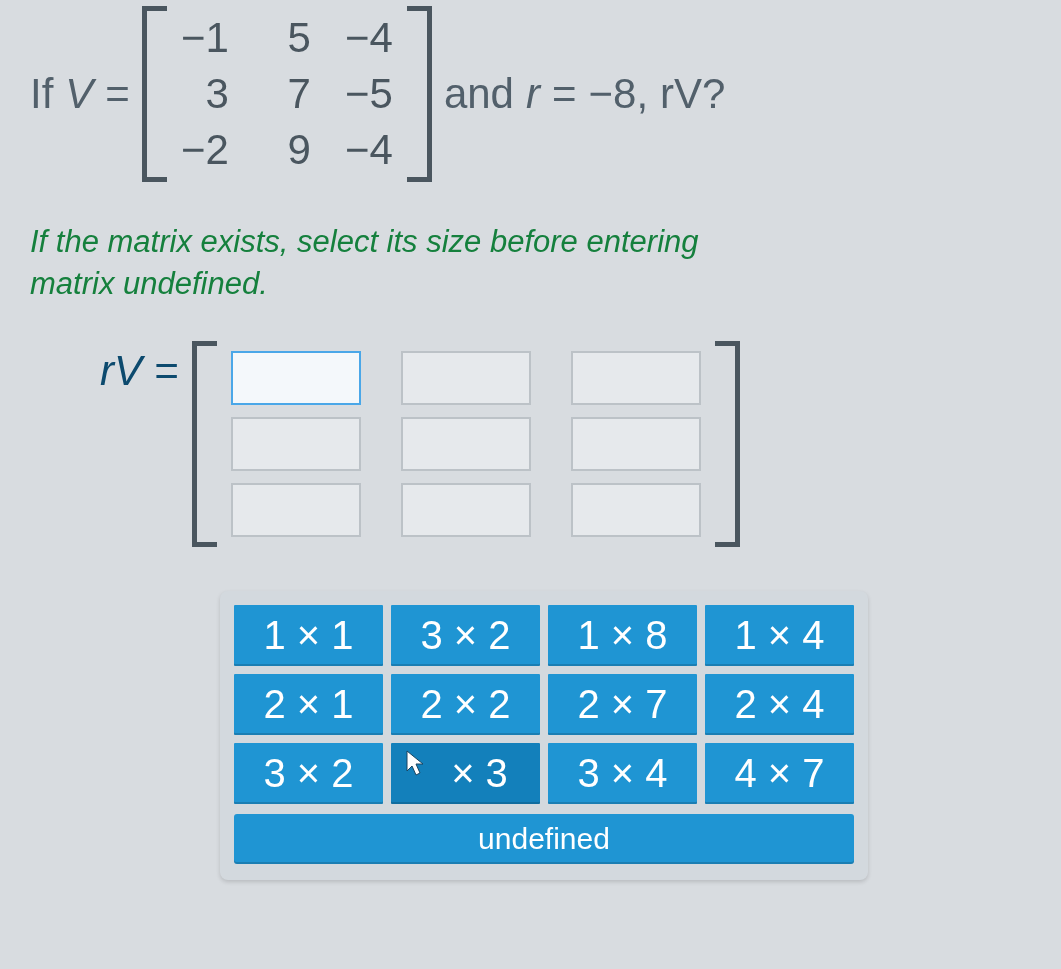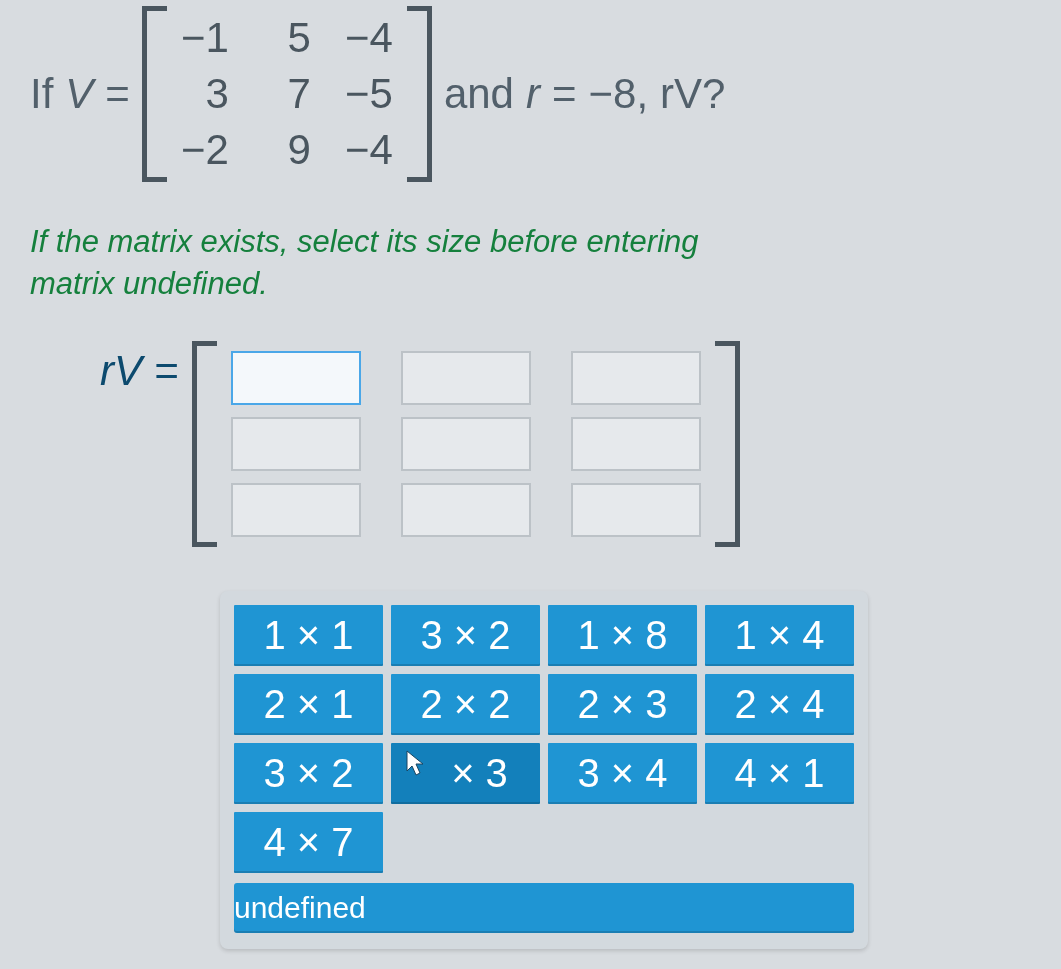--- a/index.html
+++ b/index.html
@@ -127,20 +127,21 @@
     box-shadow: inset 0 -2px 0 rgba(0,0,0,0.15);
   }
   .size-btn.hover {
     background: #1380bb;
   }
   .undefined-btn {
     margin-top: 10px;
     background: #1f95d3;
     color: #fff;
     font-size: 30px;
+    text-align: center;
     padding: 8px 0;
     border-radius: 3px;
     cursor: pointer;
     font-weight: 500;
     box-shadow: inset 0 -2px 0 rgba(0,0,0,0.15);
   }
   .cursor-arrow {
     position: absolute;
     left: 14px;
     top: 6px;
@@ -207,33 +208,32 @@
 
   <div class="size-panel">
     <div class="size-grid">
       <div class="size-btn">1 × 1</div>
       <div class="size-btn">3 × 2</div>
       <div class="size-btn">1 × 8</div>
       <div class="size-btn">1 × 4</div>
 
       <div class="size-btn">2 × 1</div>
       <div class="size-btn">2 × 2</div>
-      <div class="size-btn">2 × 3</div>
+      <div class="size-btn">2 × 7</div>
       <div class="size-btn">2 × 4</div>
 
       <div class="size-btn">3 × 2</div>
       <div class="size-btn hover">
         <span class="cursor-arrow">
           <svg width="22" height="30" viewBox="0 0 22 30">
             <path d="M2 2 L2 22 L7 17 L11 26 L15 24 L11 15 L18 15 Z" fill="#fff" stroke="#1a4560" stroke-width="1"></path>
           </svg>
         </span>
         <span style="padding-left:28px">× 3</span>
       </div>
       <div class="size-btn">3 × 4</div>
 
-      <div class="size-btn">4 × 1</div>
       <div class="size-btn">4 × 7</div>
     </div>
     <div class="undefined-btn">undefined</div>
   </div>
 
 </div>
 
 </body></html>

